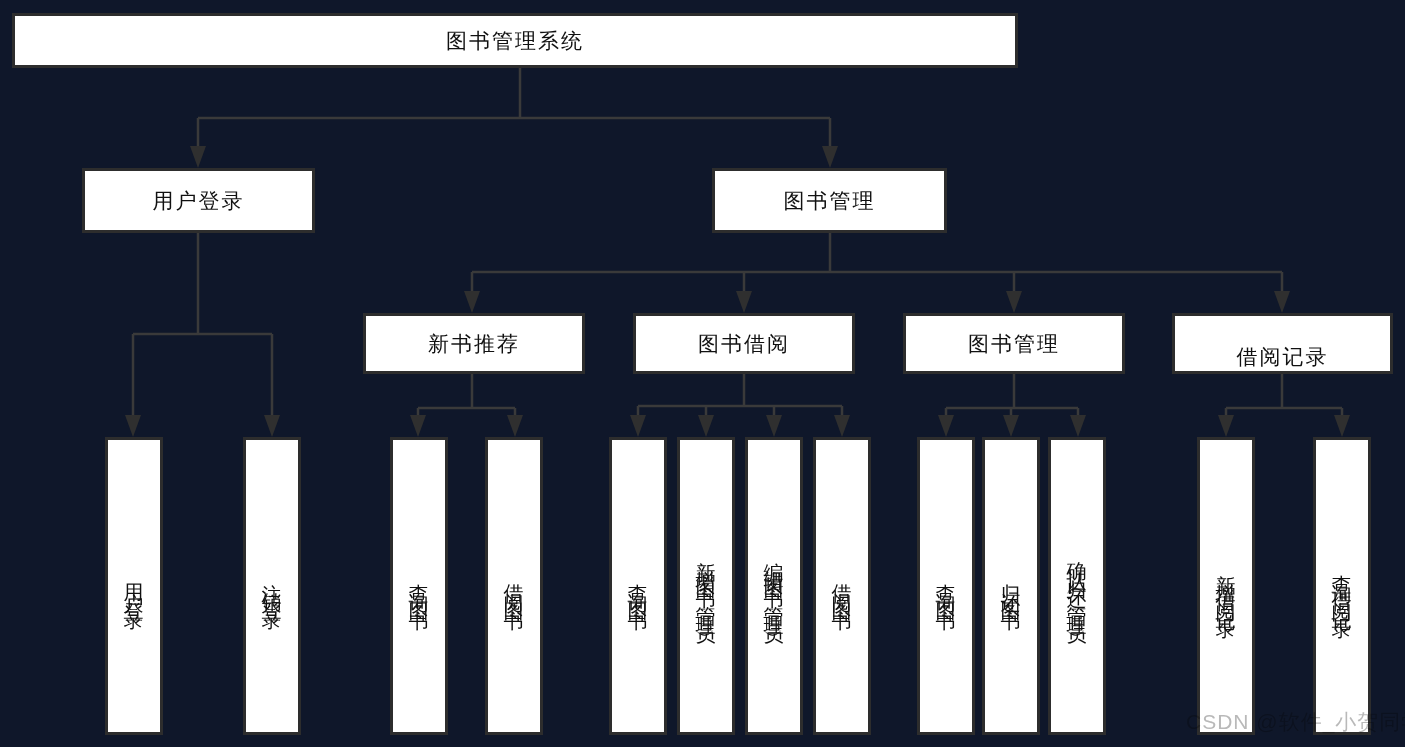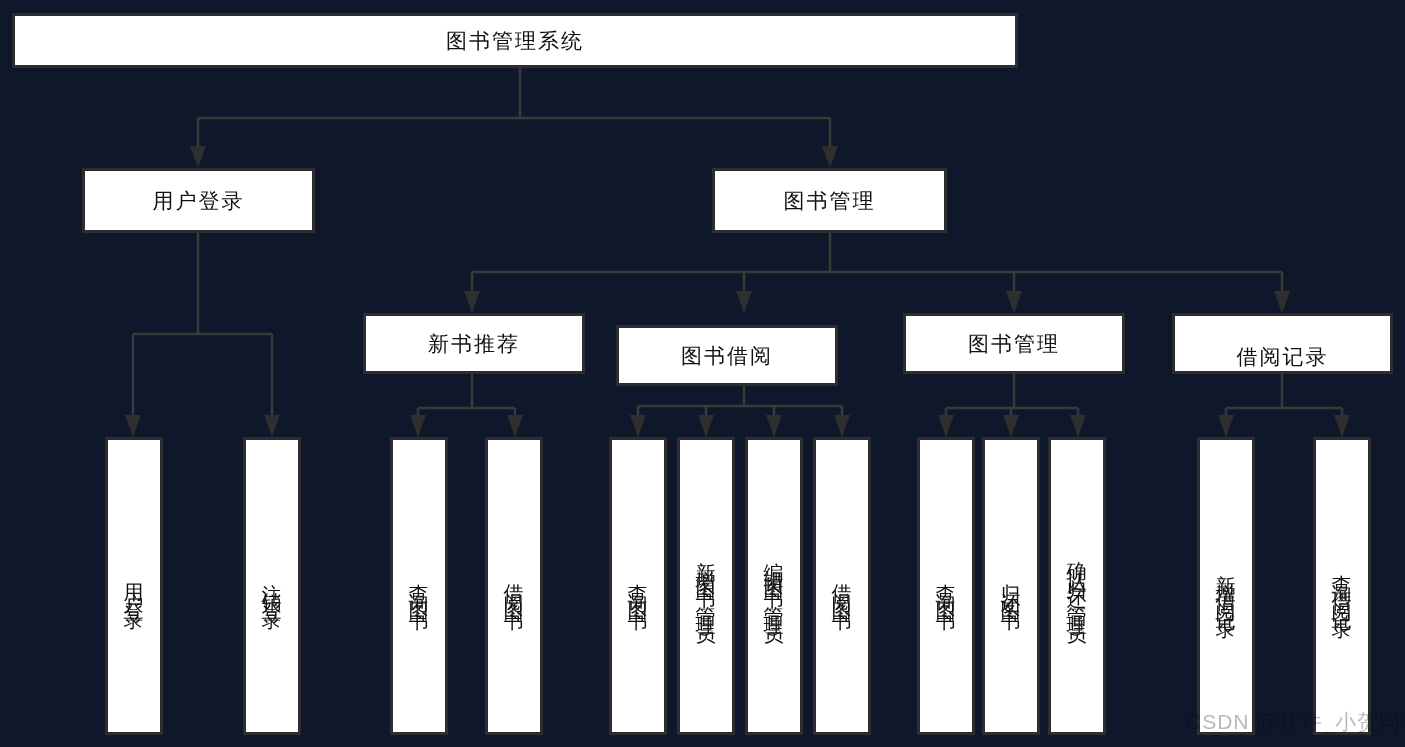--- a/index.html
+++ b/index.html
@@ -18,21 +18,21 @@
     border:3px solid #2d2d2d;
     display:flex;align-items:center;justify-content:center;
     color:#111111;
     z-index:2;
   }
   .hnode{font-size:21px;letter-spacing:2px;white-space:nowrap;}
   .root{left:12px;top:13px;width:1006px;height:55px;}
   .n-user-login{left:82px;top:168px;width:233px;height:65px;}
   .n-book-mgmt{left:712px;top:168px;width:235px;height:65px;}
   .n-newbook{left:363px;top:313px;width:222px;height:61px;}
-  .n-bookborrow{left:616px;top:313px;width:222px;height:61px;margin-top:12px;}
+  .n-bookborrow{left:633px;top:313px;width:222px;height:61px;}
   .n-curborrow{left:903px;top:313px;width:222px;height:61px;}
   .n-borrowrec{left:1172px;top:313px;width:221px;height:61px;align-items:flex-end;}
   .leaf{width:58px;height:298px;top:437px;}
   .leaf span{
     writing-mode:vertical-lr;
     text-orientation:mixed;
     font-size:20px;
     line-height:1;
     letter-spacing:9px;
     white-space:nowrap;

